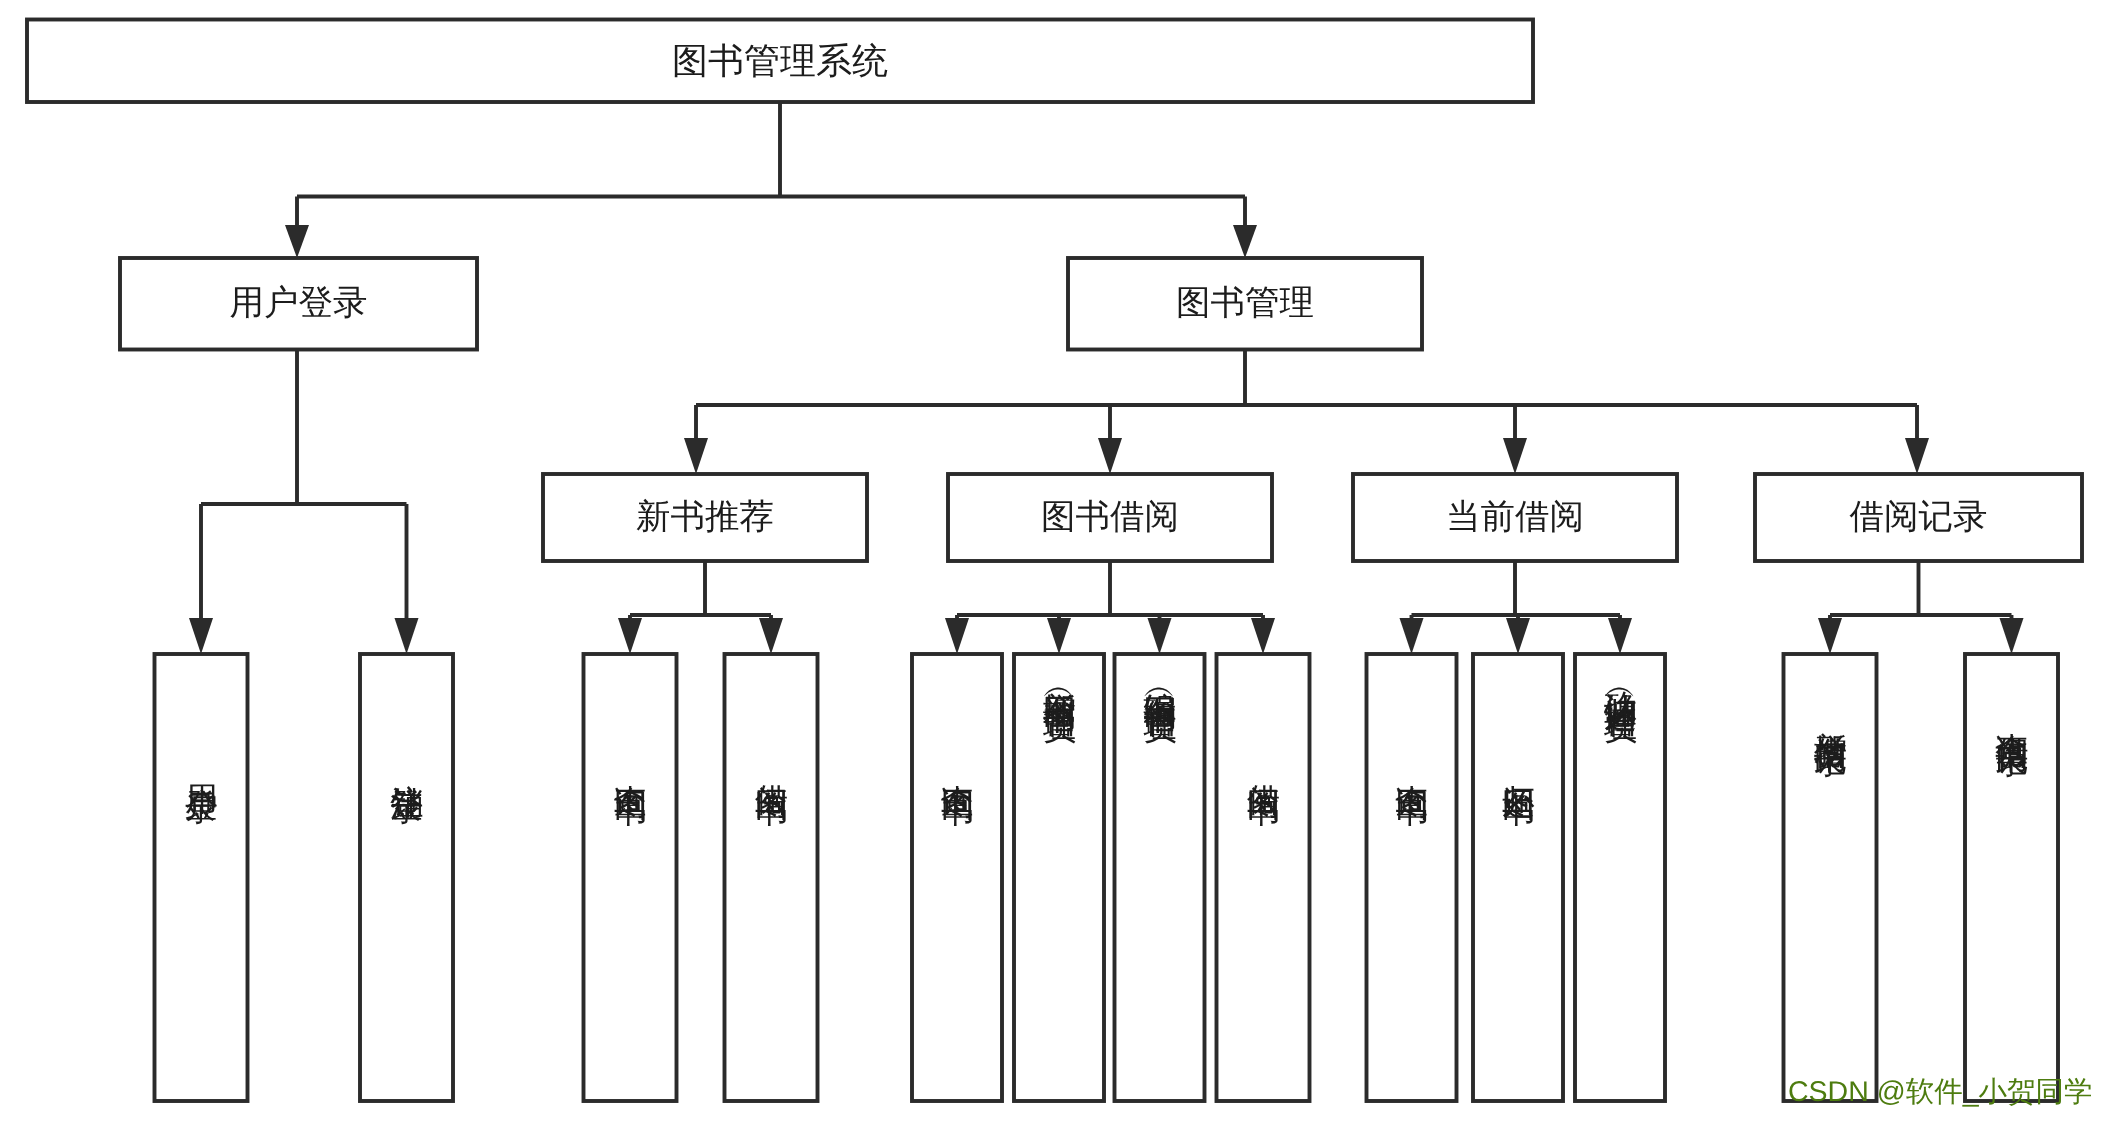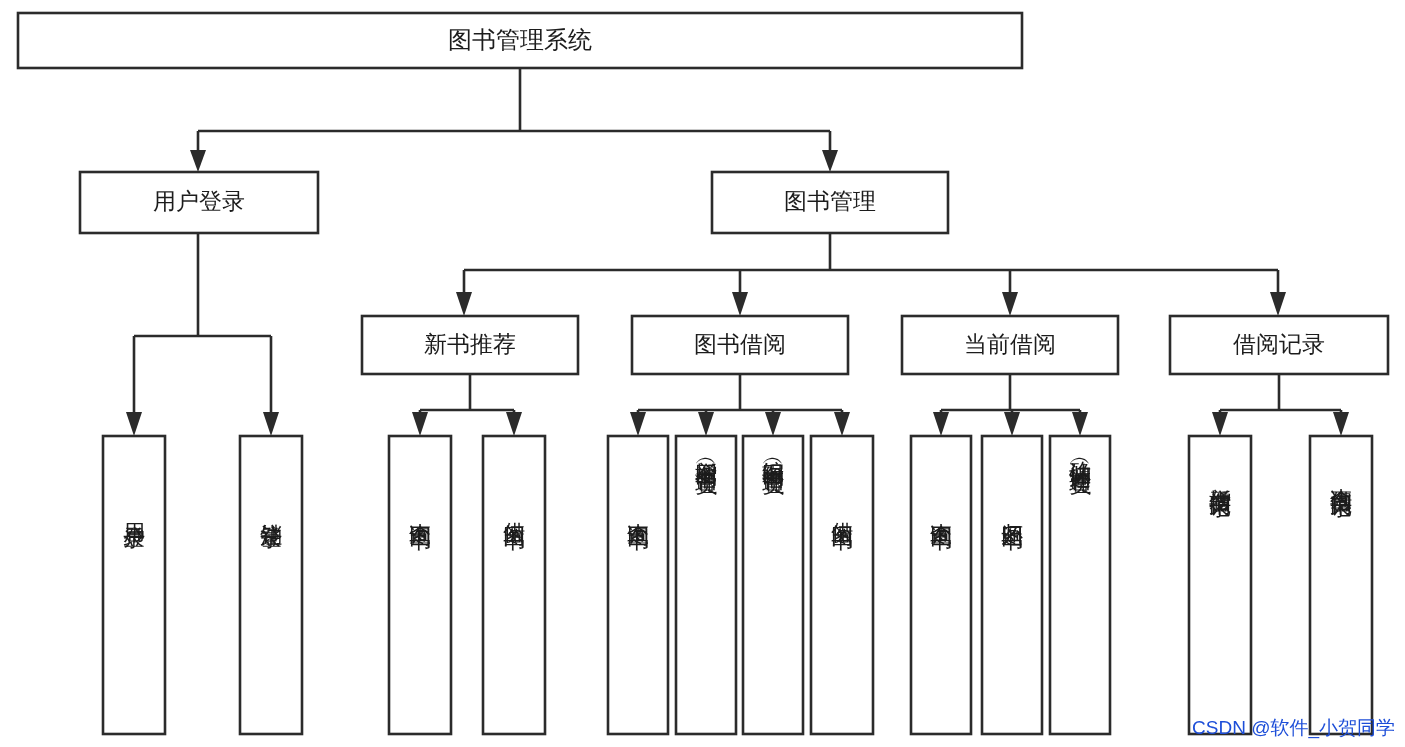--- a/index.html
+++ b/index.html
@@ -73,21 +73,21 @@
     color: #1c1c1c;
     letter-spacing: 2px;
     white-space: nowrap;
   }
   .watermark {
     position: absolute;
     right: 10px;
     bottom: 6px;
     font-family: "Liberation Sans", "DejaVu Sans", sans-serif;
     font-size: 19px;
-    color: #1d4ed8;
+    color: #4d7c0f;
     white-space: nowrap;
   }
 </style>
 </head>
 <body>
 
 <div id="diagram-root">
 
   <svg class="diagram-canvas" viewBox="0 0 1405 747" xmlns="http://www.w3.org/2000/svg">
     <defs></defs>

